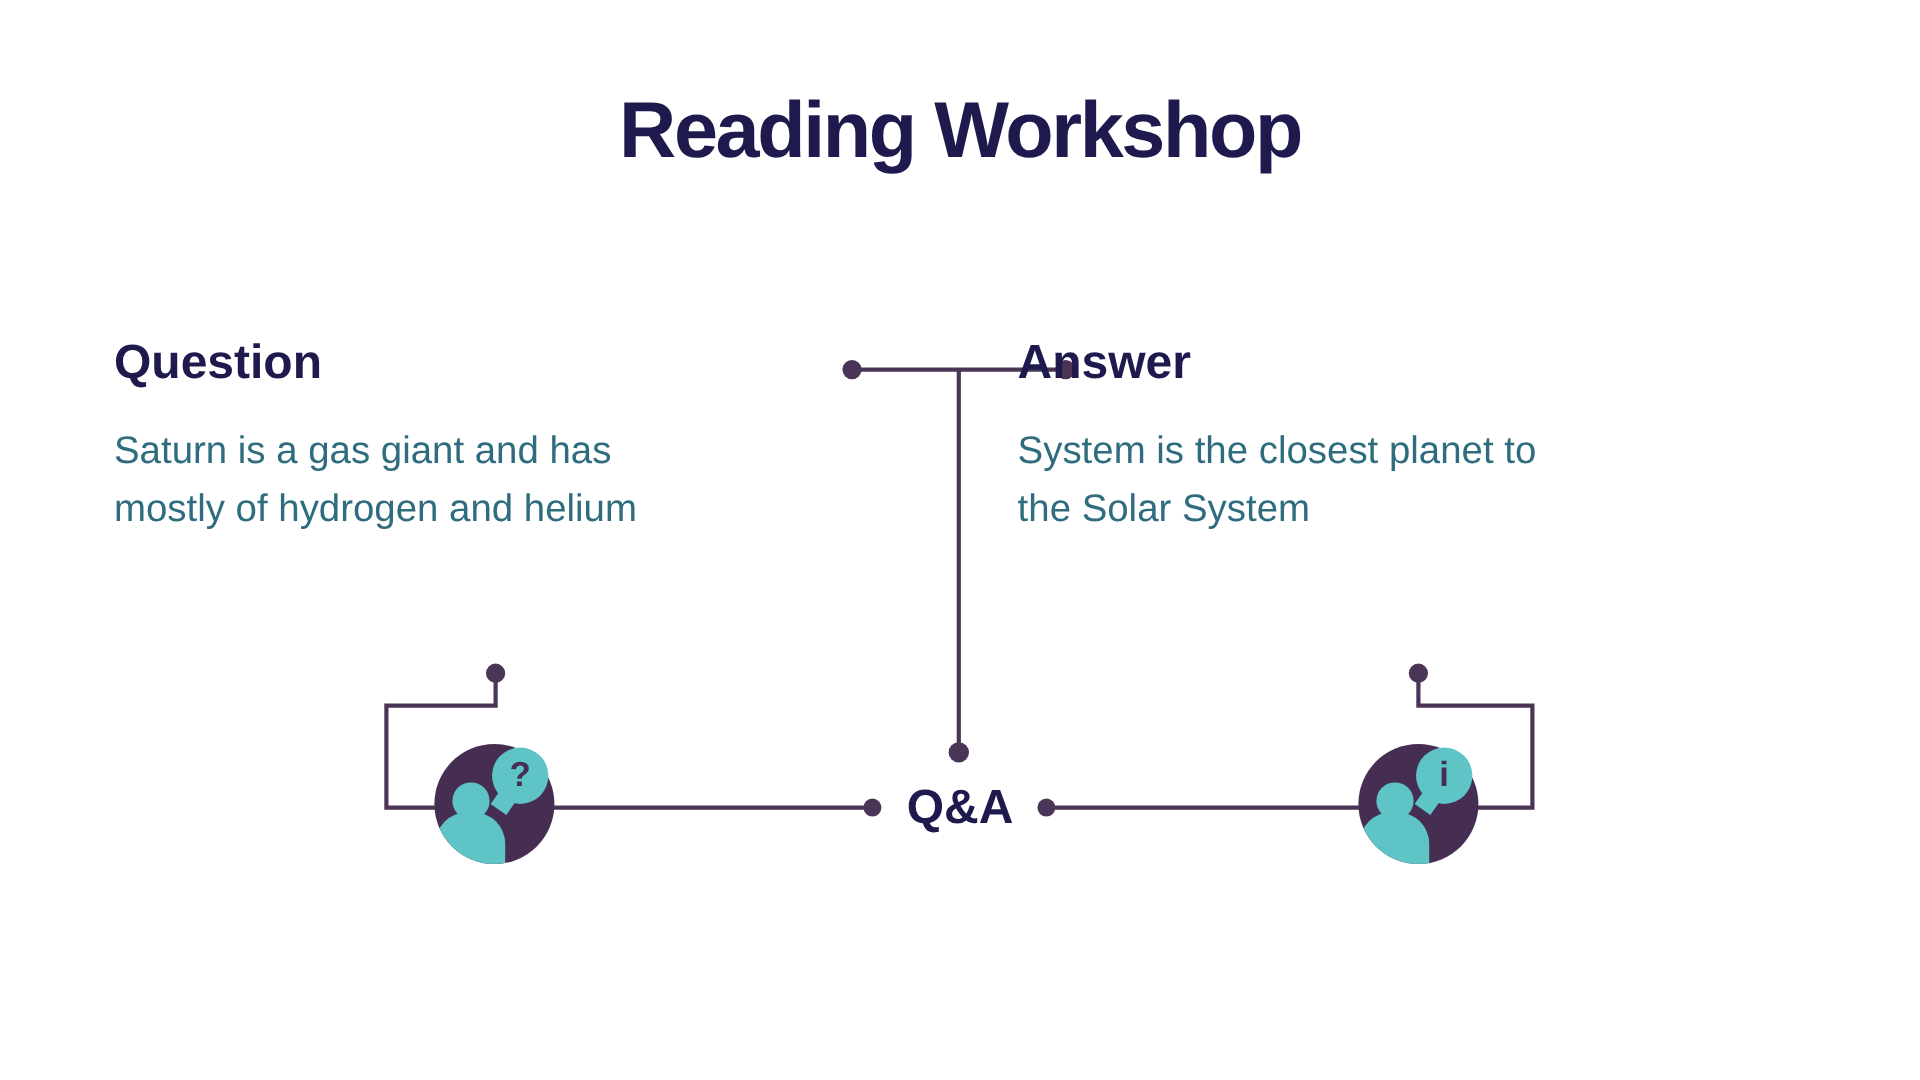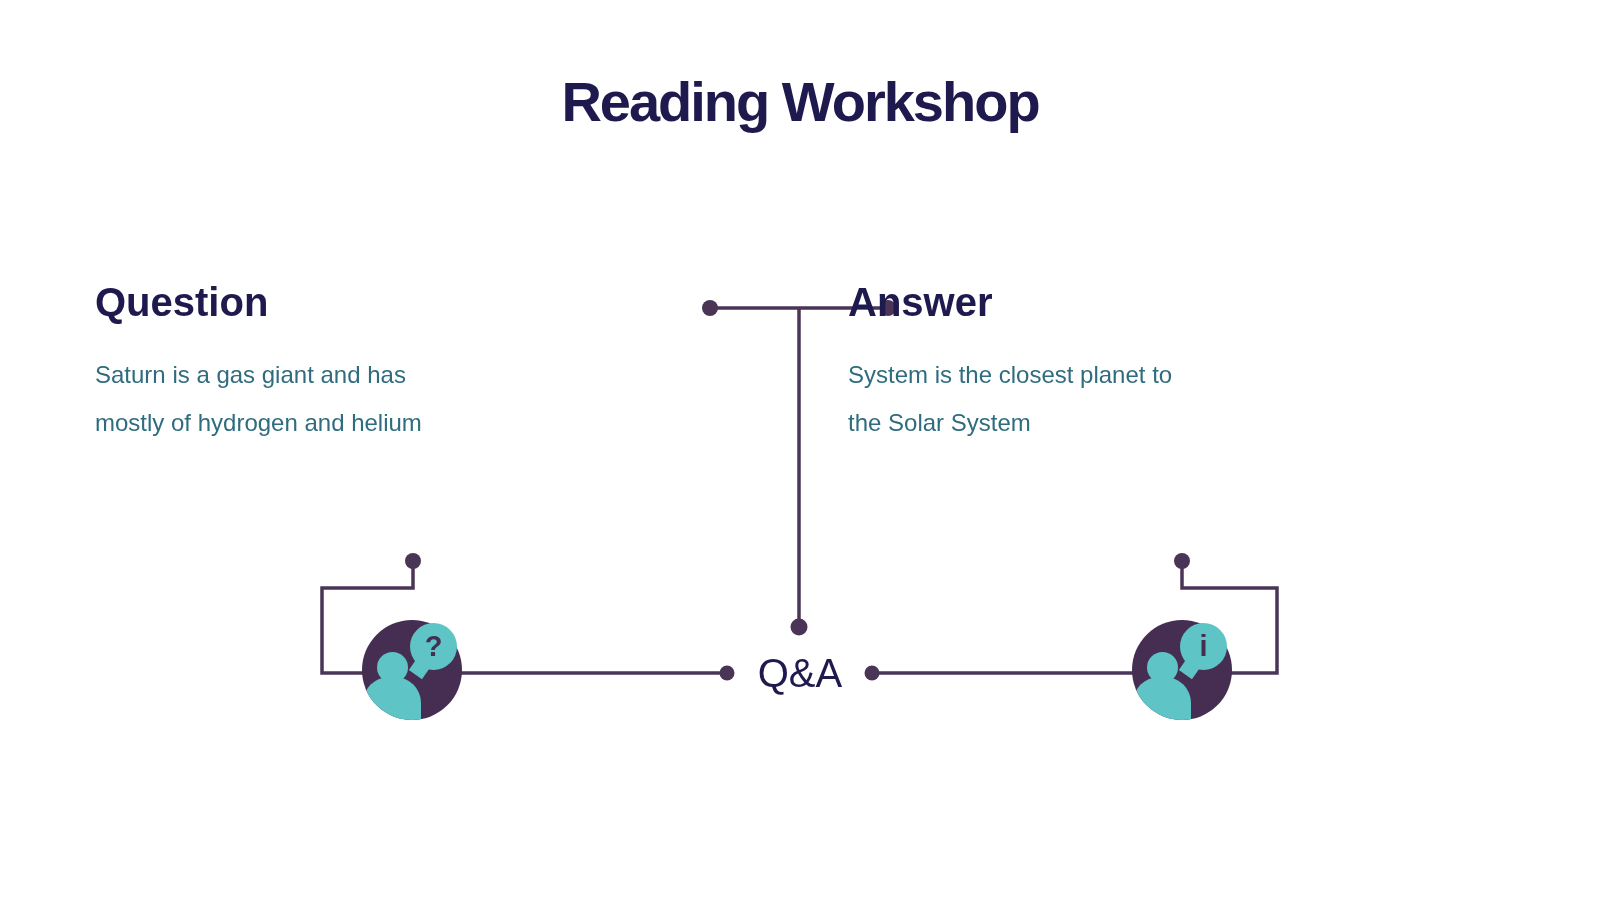--- a/index.html
+++ b/index.html
@@ -23,21 +23,21 @@
 
   
   .title {
     position: absolute;
     top: 66px;
     left: 0;
     width: 100%;
     display: flex;
     justify-content: center;
     column-gap: 34px;
-    font-size: 56px;
+    font-size: 66px;
     font-weight: 700;
     letter-spacing: -2px;
     line-height: 1.3;
     color: var(--navy);
     white-space: nowrap;
     text-align: right;
   }
 
   
   svg.connectors {
@@ -55,37 +55,37 @@
 
   
   .col { position: absolute; text-align: left; z-index: 2; }
   .col-heading {
     font-size: 40px;
     font-weight: 700;
     line-height: 48px;
     color: var(--navy);
   }
   .col-body {
-    font-size: 24px;
+    font-size: 32px;
     line-height: 48px;
     color: var(--teal_text);
   }
   #question-heading, #question-body { left: 95px;  width: 630px; }
   #answer-heading,   #answer-body   { left: 848px; width: 630px; }
   #question-heading, #answer-heading { top: 278px; }
   #question-body,    #answer-body    { top: 351px; }
 
   
   .qa-label {
     position: absolute;
     left: 740px; top: 649px;
     width: 120px;
     text-align: center;
     font-size: 40px;
-    font-weight: 400;
+    font-weight: 700;
     line-height: 48px;
     color: var(--navy);
     z-index: 2;
   }
 
   
   .icon {
     position: absolute;
     width: 100px; height: 100px;
     z-index: 3;

